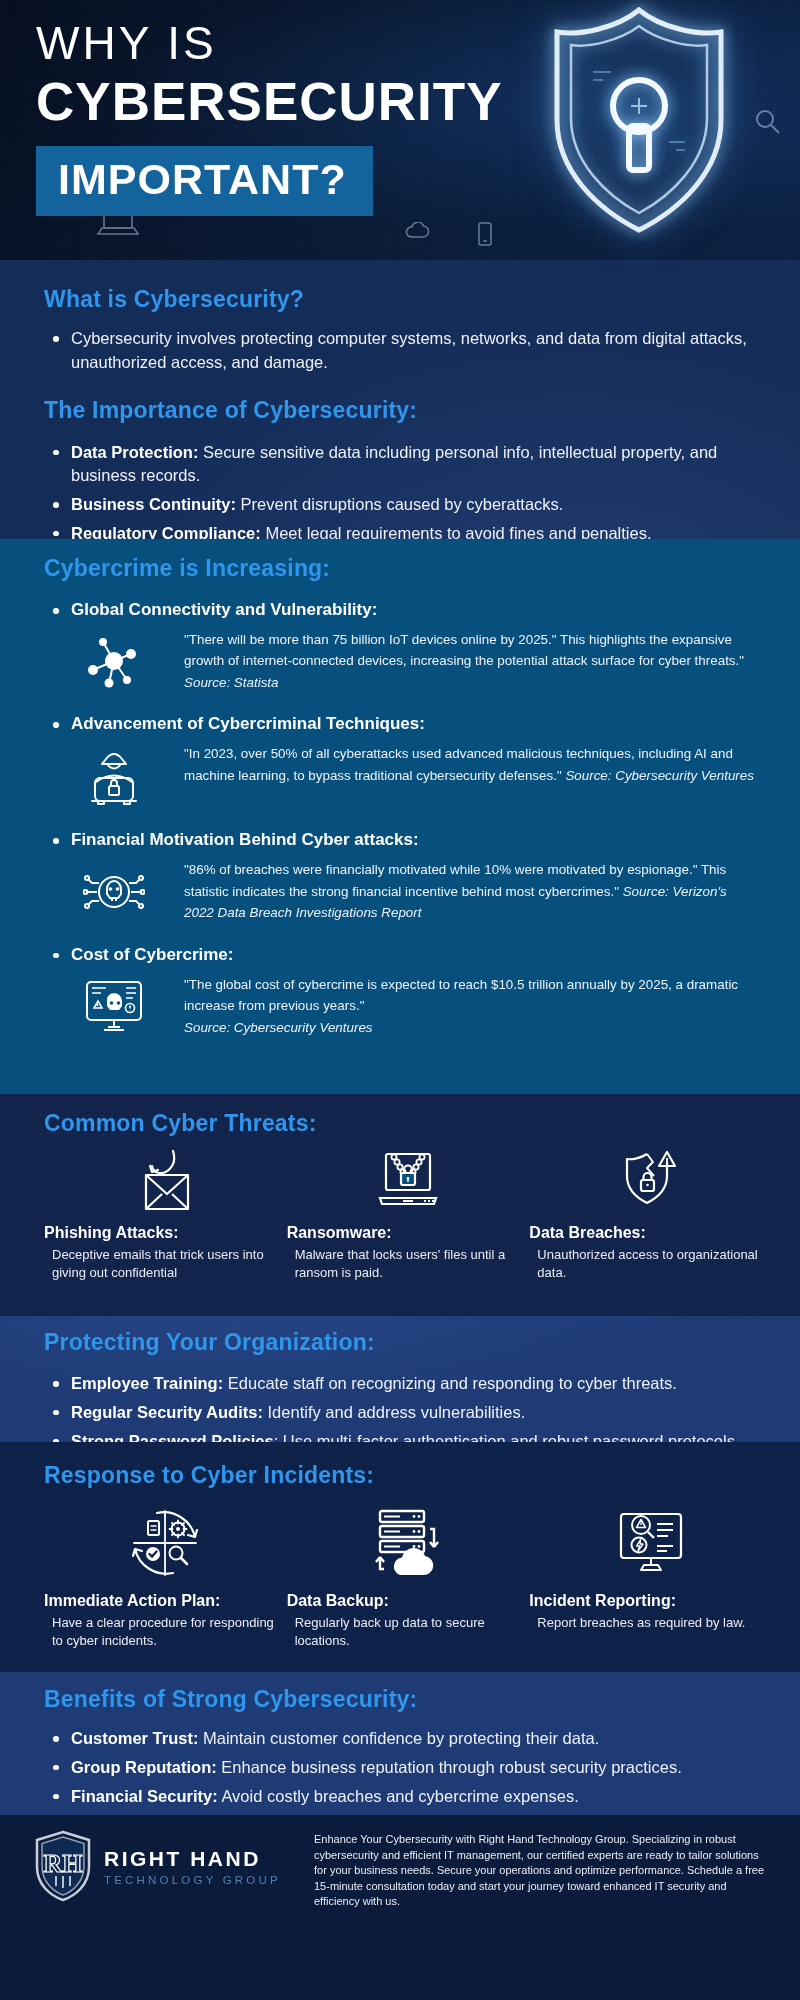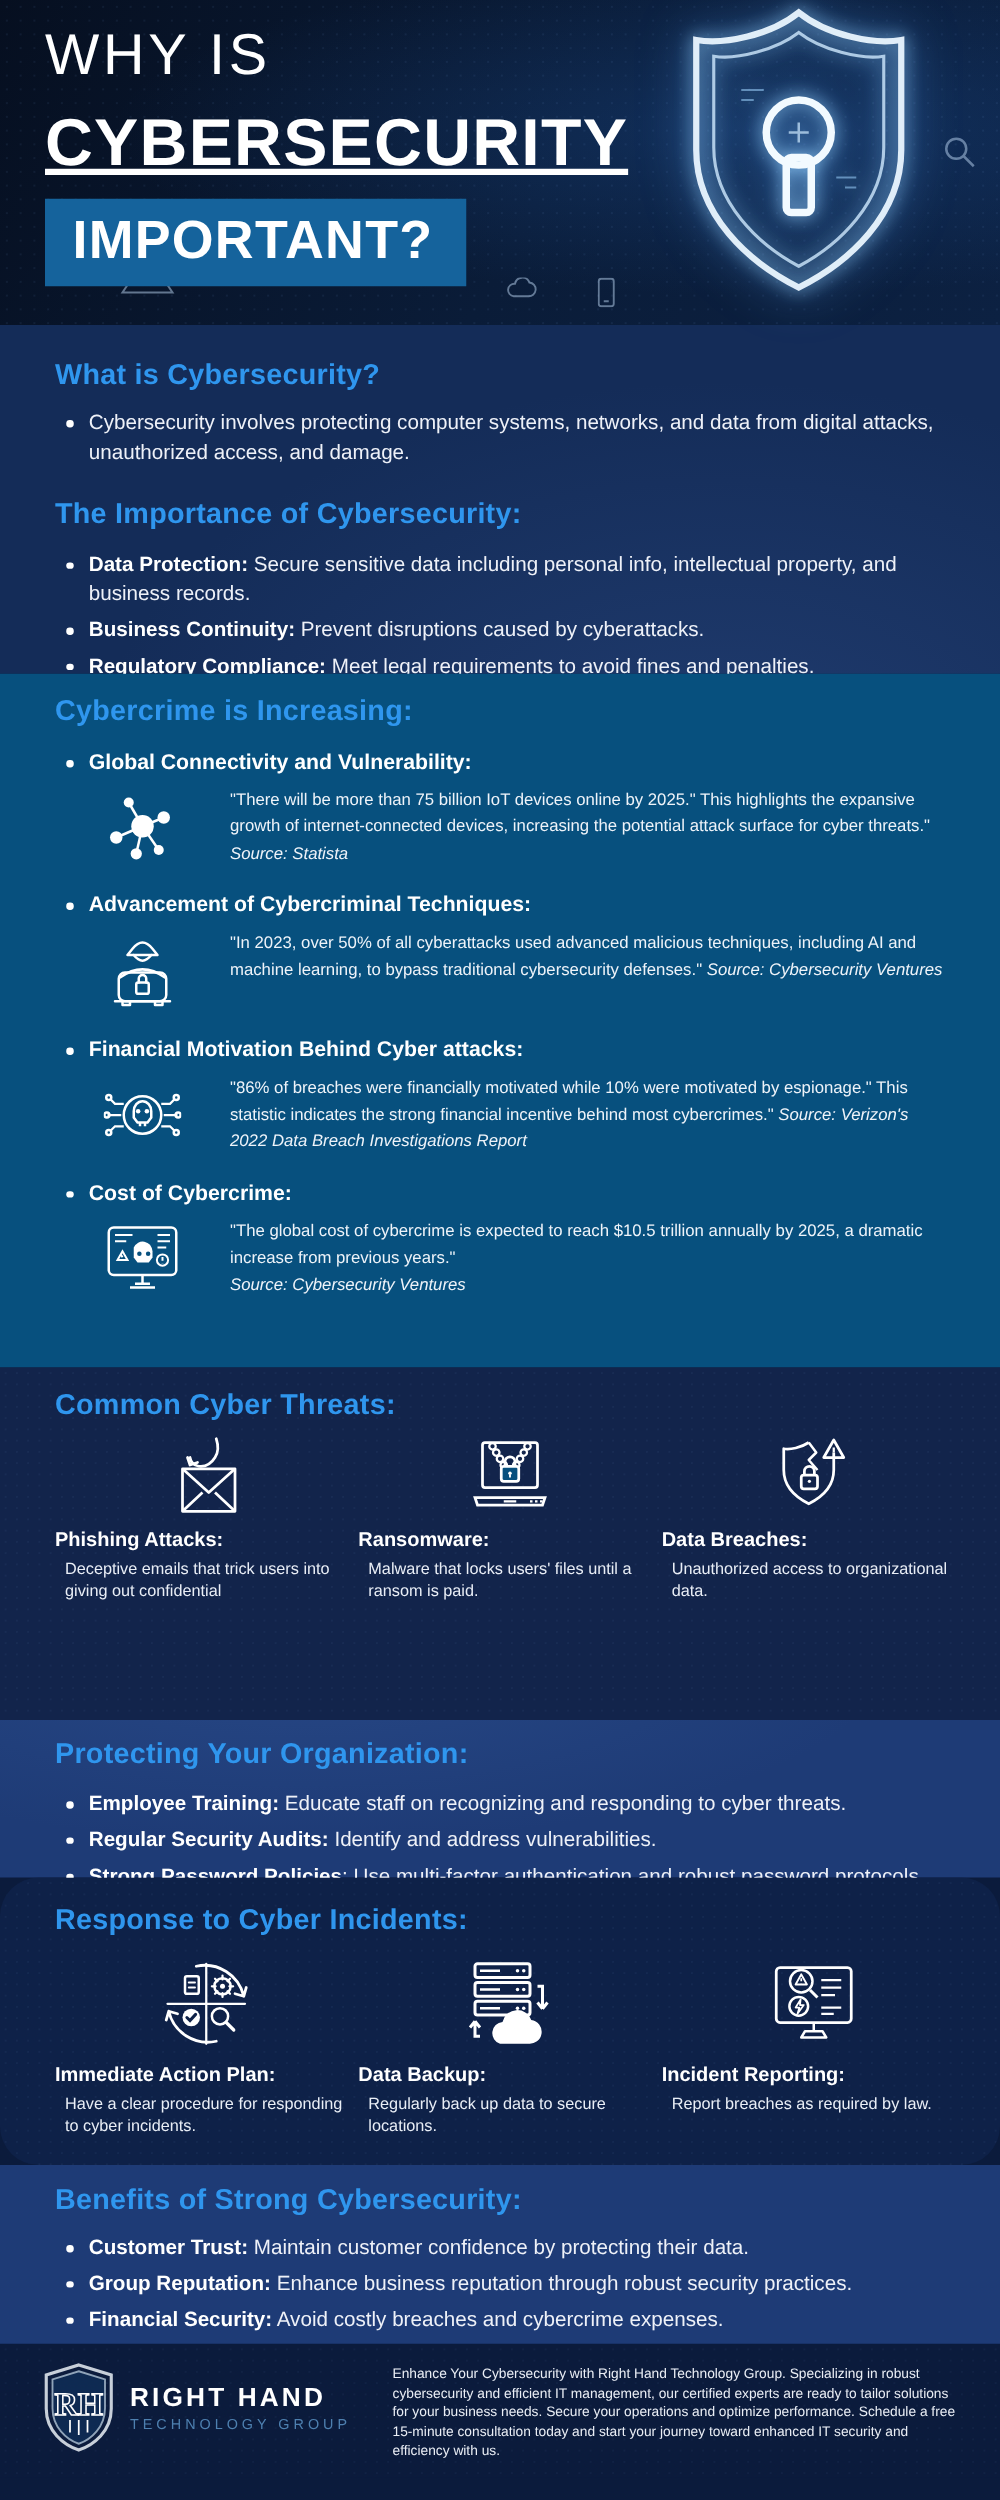--- a/index.html
+++ b/index.html
@@ -9,40 +9,40 @@
   
   .hero{position:relative;height:260px;
     background:
       radial-gradient(ellipse at 75% 40%, rgba(30,80,150,.35), transparent 60%),
       linear-gradient(120deg,#060f20 0%,#0a1c38 55%,#0c2142 100%);}
   .hero::after{content:"";position:absolute;inset:0;
     background-image:radial-gradient(rgba(140,190,255,.07) 1px,transparent 1px);
     background-size:11px 11px;pointer-events:none;}
   .hero-title{position:absolute;left:36px;top:18px;z-index:3;color:#fff;}
   .hero-line1{font-size:46px;font-weight:400;letter-spacing:3px;line-height:1.1;}
-  .hero-line2{font-size:53px;font-weight:800;letter-spacing:1px;line-height:1.1;margin-top:17px;text-decoration:underline;}
+  .hero-line2{font-size:53px;font-weight:800;letter-spacing:1px;line-height:1.1;margin-top:4px;}
   .hero-line3{display:inline-block;margin-top:15px;background:#15639c;
     padding:9px 26px 12px 22px;font-size:43px;font-weight:800;letter-spacing:1px;}
   .hero-shield{position:absolute;right:48px;top:2px;z-index:2;
     filter:drop-shadow(0 0 7px rgba(150,210,255,.95)) drop-shadow(0 0 18px rgba(90,170,255,.6));}
   .hero-deco{position:absolute;opacity:.5;z-index:1;}
 
   
   .sec{position:relative;box-sizing:border-box;}
   .sec-a{height:279px;background:#142c58 radial-gradient(ellipse at 72% 130%,rgba(52,86,150,.38),transparent 62%);
          padding:26px 40px 0 44px;}
   .sec-b{height:555px;background:#07507e;padding:16px 36px 0 44px;}
-  .sec-c{height:282px;background:#12244b;padding:16px 28px 0 44px;}
+  .sec-c{height:222px;background:#12244b;padding:16px 28px 0 44px;}
   .sec-d{height:126px;background:#1e3b76 radial-gradient(ellipse at 30% -40%,rgba(60,100,170,.30),transparent 60%);
          padding:13px 40px 0 44px;}
   .sec-e{height:230px;background:#0e2148;padding:20px 28px 0 44px;}
   .sec-f{height:143px;background:#1e3b76;padding:14px 40px 0 44px;}
   .dots{background-image:radial-gradient(rgba(130,170,230,.06) 1px,transparent 1px);}
   .sec-c,.sec-e{background-size:9px 9px;}
-  .sec-c.dots{background-color:#12244b;} .sec-e.dots{background-color:#0e2148;border-radius:31px;}
+  .sec-c.dots{background-color:#12244b;} .sec-e.dots{background-color:#0e2148;}
 
   h2.heading{margin:0;color:#2f96ee;font-size:23px;font-weight:700;letter-spacing:.2px;}
 
   ul.bullets{list-style:none;margin:14px 0 0;padding:0;font-size:16.5px;line-height:1.44;color:#eef1f8;}
   ul.bullets li{position:relative;padding-left:27px;margin-bottom:5px;}
   ul.bullets li::before{content:"";position:absolute;left:9px;top:9px;width:5.5px;height:5.5px;
     border-radius:50%;background:#fff;}
   .blabel{font-weight:700;color:#fff;}
 
   

